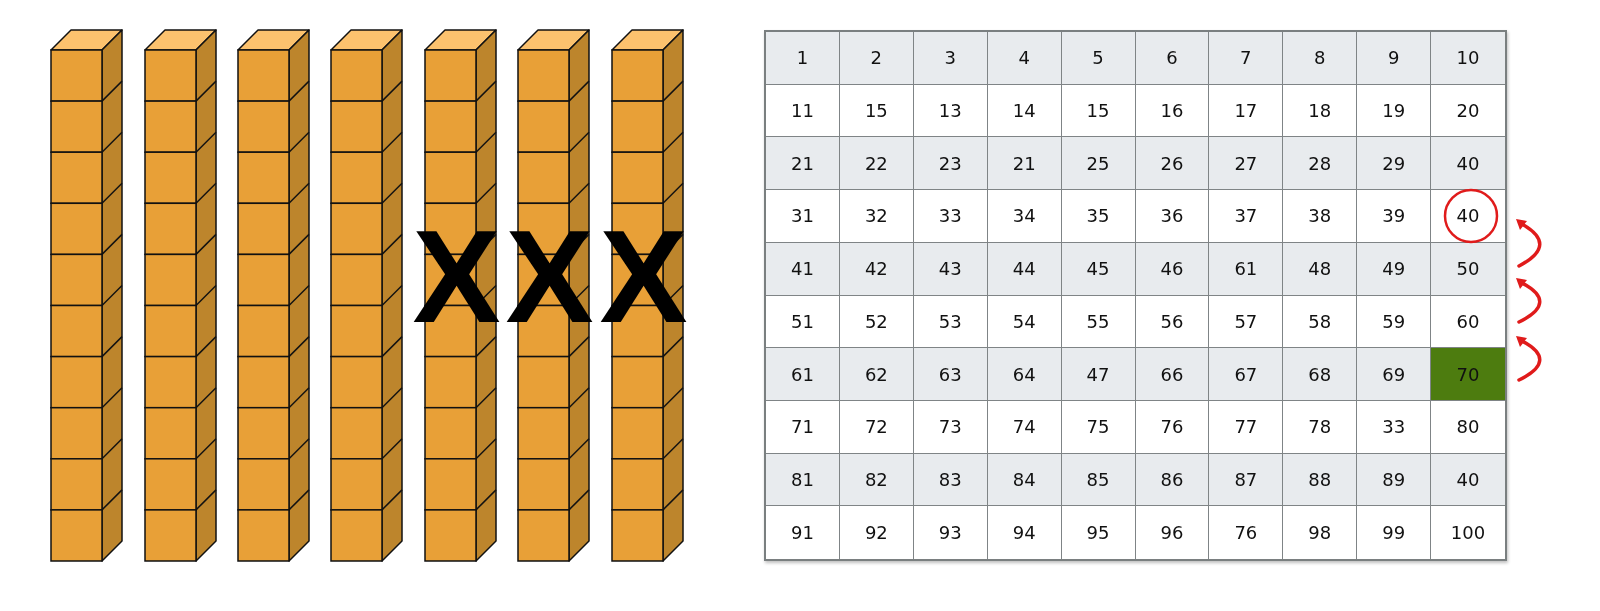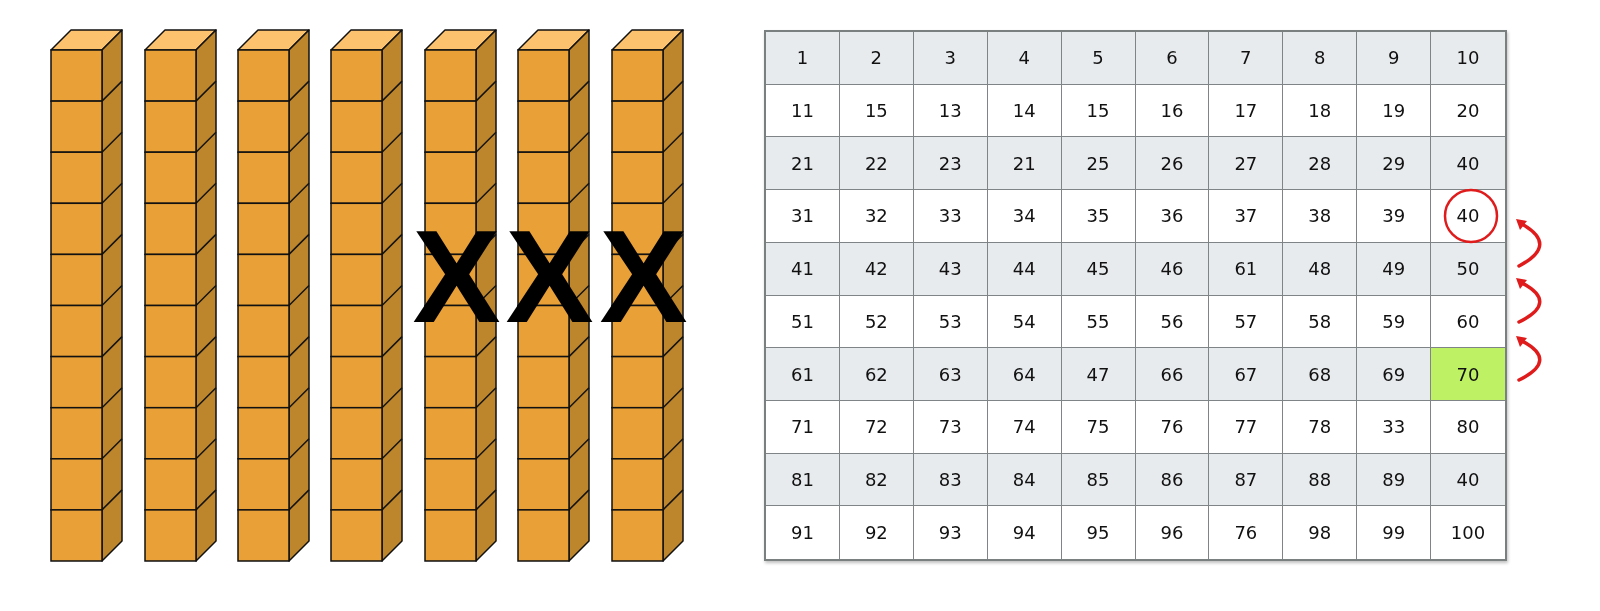--- a/index.html
+++ b/index.html
@@ -12,21 +12,21 @@
     display: grid; grid-template-columns: repeat(10, 1fr); grid-template-rows: repeat(10, 1fr);
     box-shadow: 1px 2px 3px rgba(0,0,0,0.25);
   }
   .cell {
     border-right: 1px solid #7f8486; border-bottom: 1px solid #7f8486;
     display: flex; align-items: center; justify-content: center;
     font-family: "DejaVu Sans", sans-serif; font-size: 18px; color: #111;
     background: #ffffff;
   }
   .cell.shaded { background: #e8ebee; }
-  .cell.highlight { background: #bef264; }
+  .cell.highlight { background: #4d7c0f; }
   .cell.lastcol { border-right: none; }
   .cell.lastrow { border-bottom: none; }
   #annot-svg { position: absolute; left: 0; top: 0; pointer-events: none; }
 </style>
 </head>
 <body>
 
 <svg id="rods-svg" width="720" height="611" xmlns="http://www.w3.org/2000/svg">
     <g>
       <polygon points="51,50 71,30 122,30 102,50" fill="#fcc26e" stroke="#111111" stroke-width="1.5" stroke-linejoin="round"></polygon>

